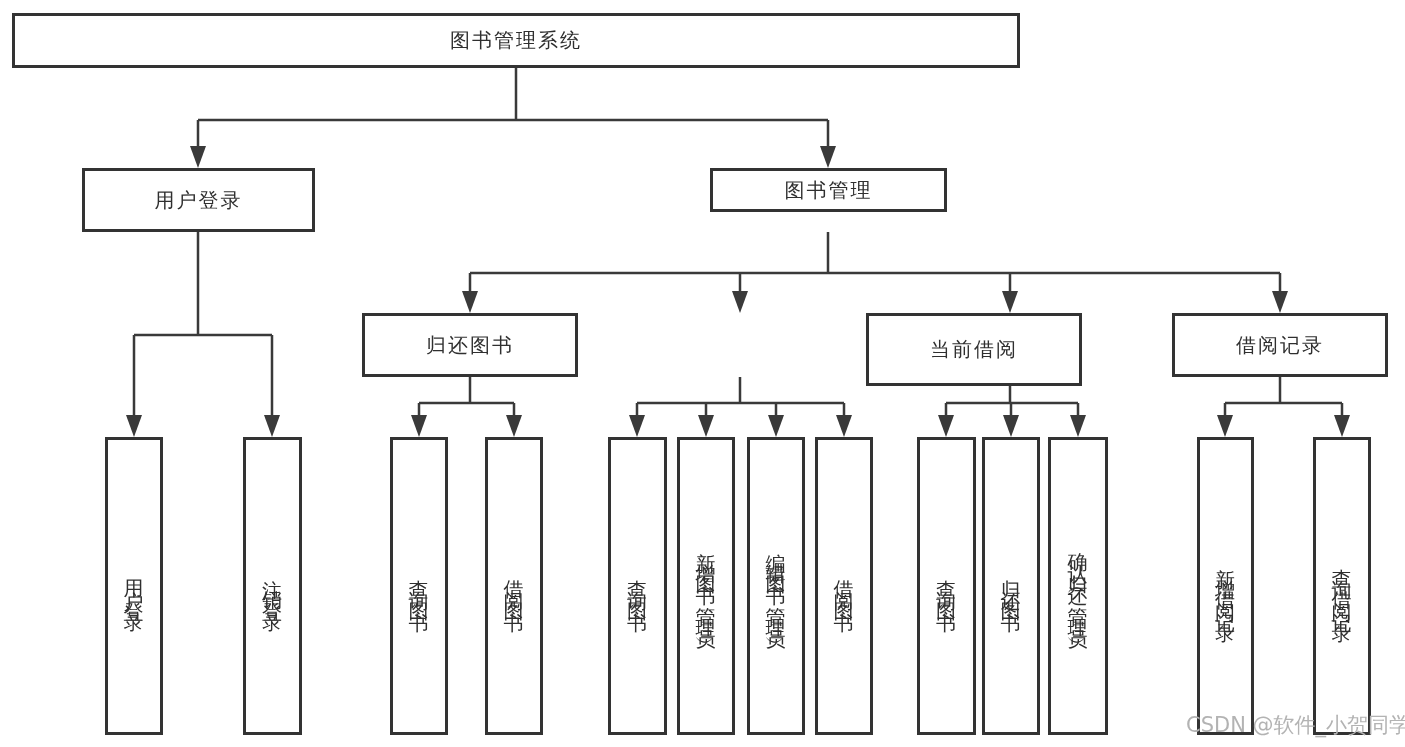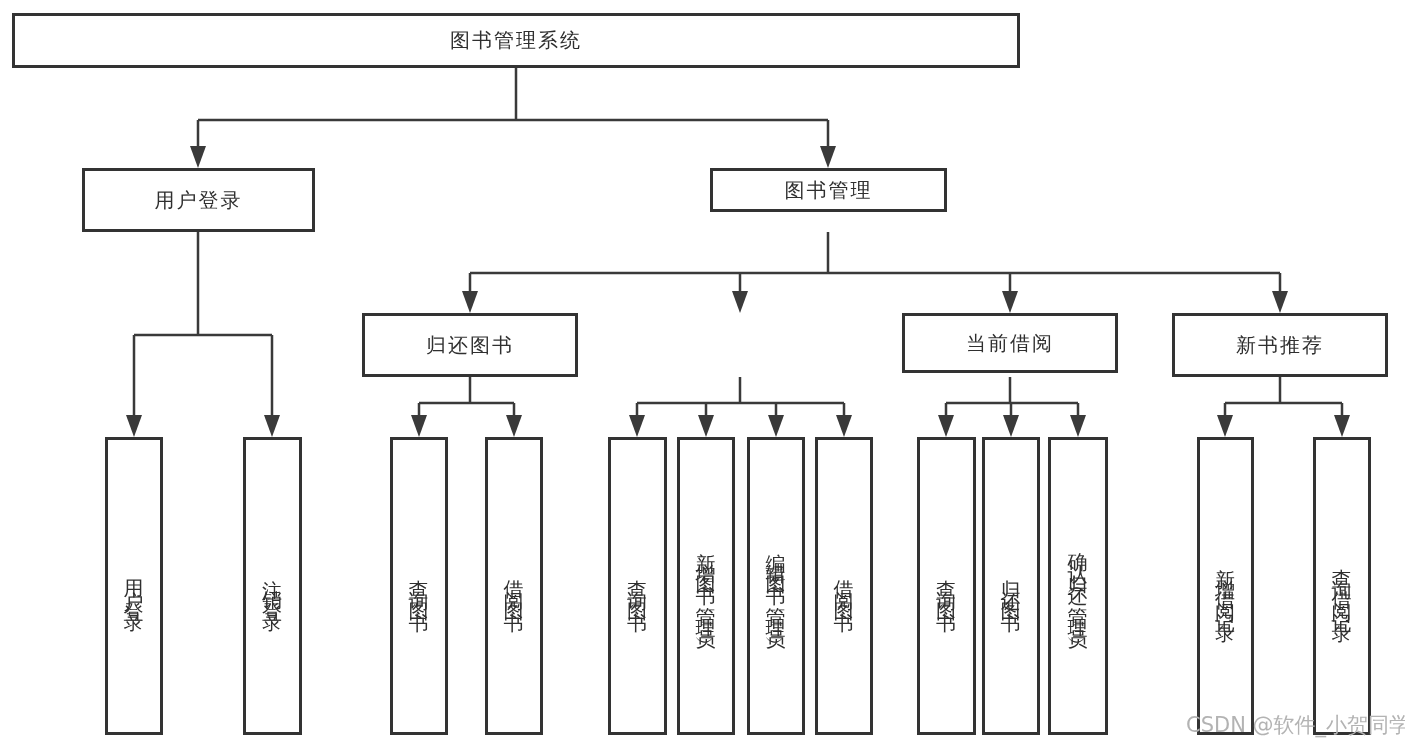--- a/index.html
+++ b/index.html
@@ -91,25 +91,25 @@
   <div class="node h" style="left:82px;top:168px;width:233px;height:64px">
     <span>用户登录</span>
   </div>
   <div class="node h" style="left:710px;top:168px;width:237px;height:44px">
     <span>图书管理</span>
   </div>
 
   <div class="node h" style="left:362px;top:313px;width:216px;height:64px">
     <span>归还图书</span>
   </div>
-  <div class="node h" style="left:902px;top:313px;width:216px;height:60px">
+  <div class="node h" style="left:866px;top:313px;width:216px;height:73px">
     <span>当前借阅</span>
   </div>
   <div class="node h" style="left:1172px;top:313px;width:216px;height:64px">
-    <span>新书推荐</span>
+    <span>借阅记录</span>
   </div>
 
   <div class="node v" style="left:105px;top:437px;width:58px;height:298px">
     <span>用户登录</span>
   </div>
   <div class="node v" style="left:243px;top:437px;width:59px;height:298px">
     <span>注销登录</span>
   </div>
 
   <div class="node v" style="left:390px;top:437px;width:58px;height:298px">

